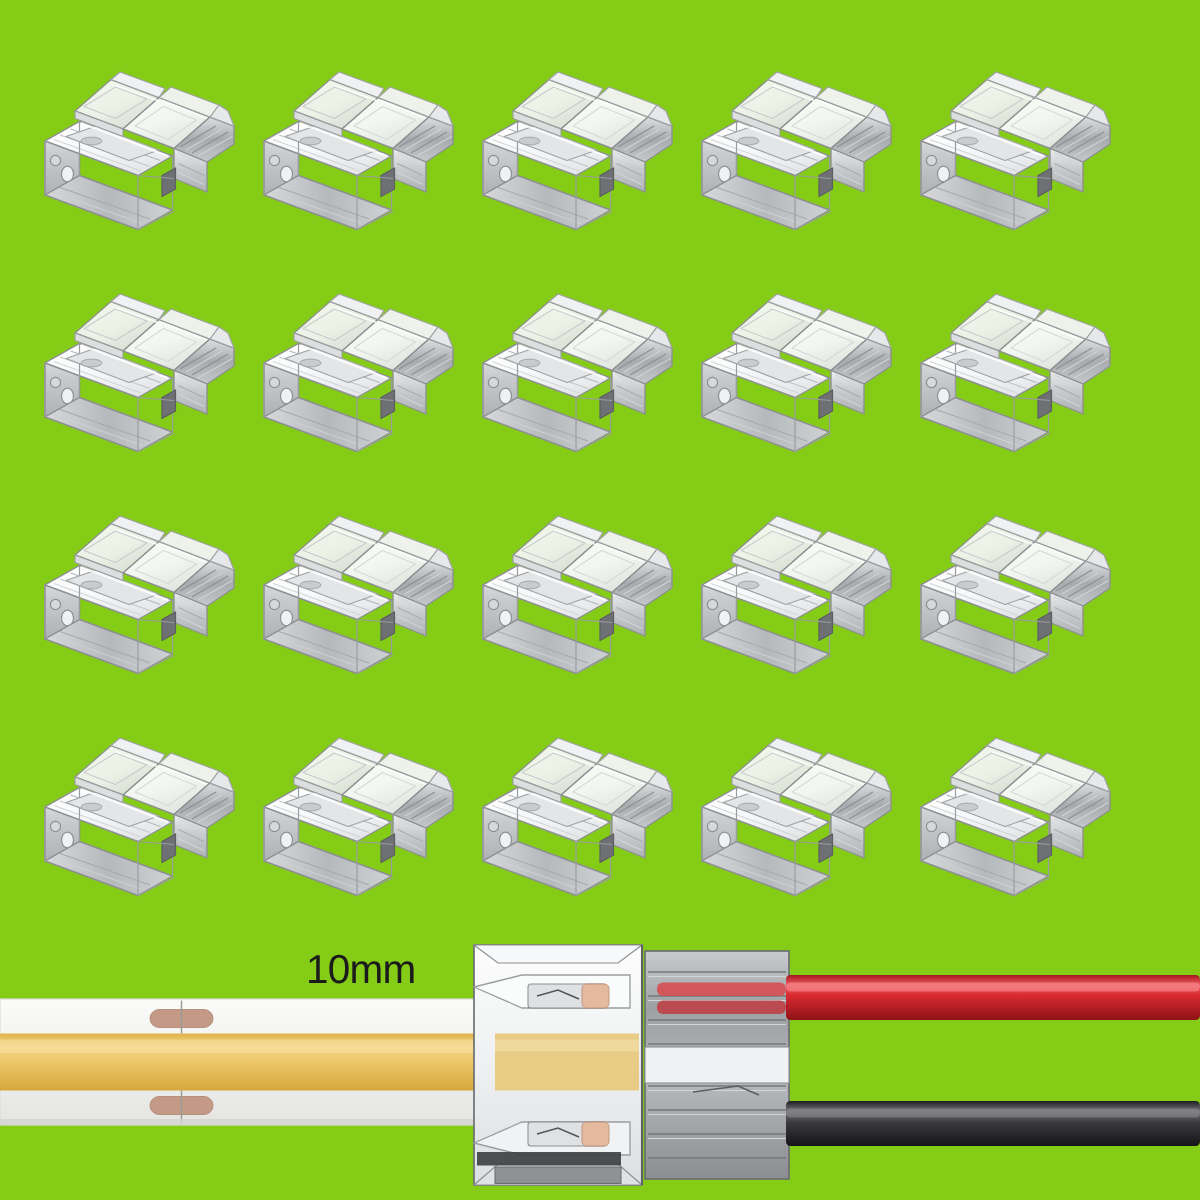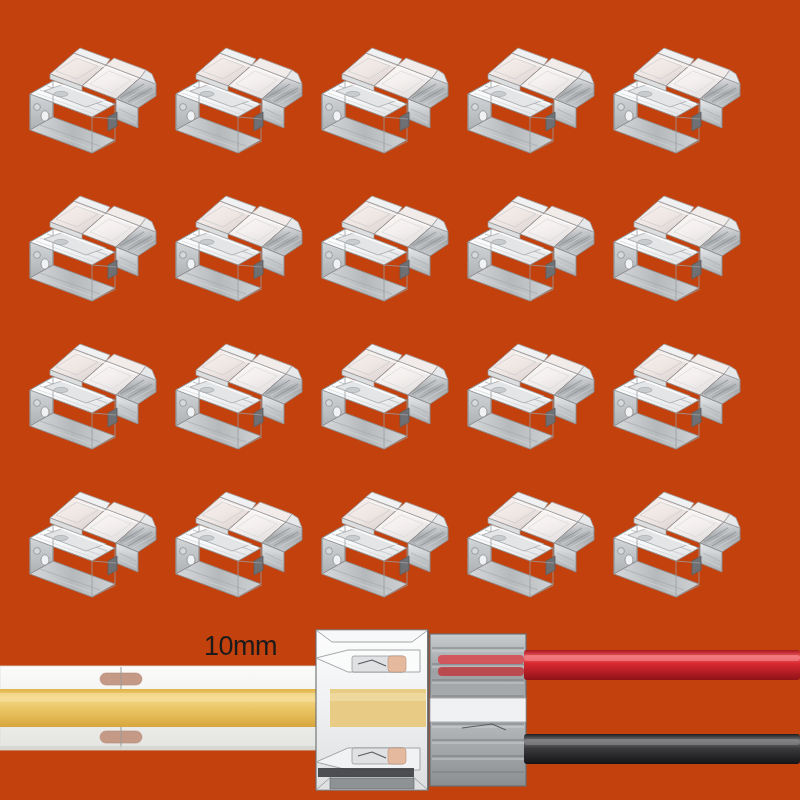--- a/index.html
+++ b/index.html
@@ -8,21 +8,21 @@
     padding: 0;
     background: #ffffff;
   }
   body {
     font-family: "Liberation Sans", sans-serif;
   }
   #stage {
     position: relative;
     width: 800px;
     height: 800px;
-    background: #c2410c;
+    background: #84cc16;
     overflow: hidden;
   }
   
   #connector-grid {
     position: absolute;
     left: 0;
     top: 0;
     width: 800px;
     height: 620px;
   }

